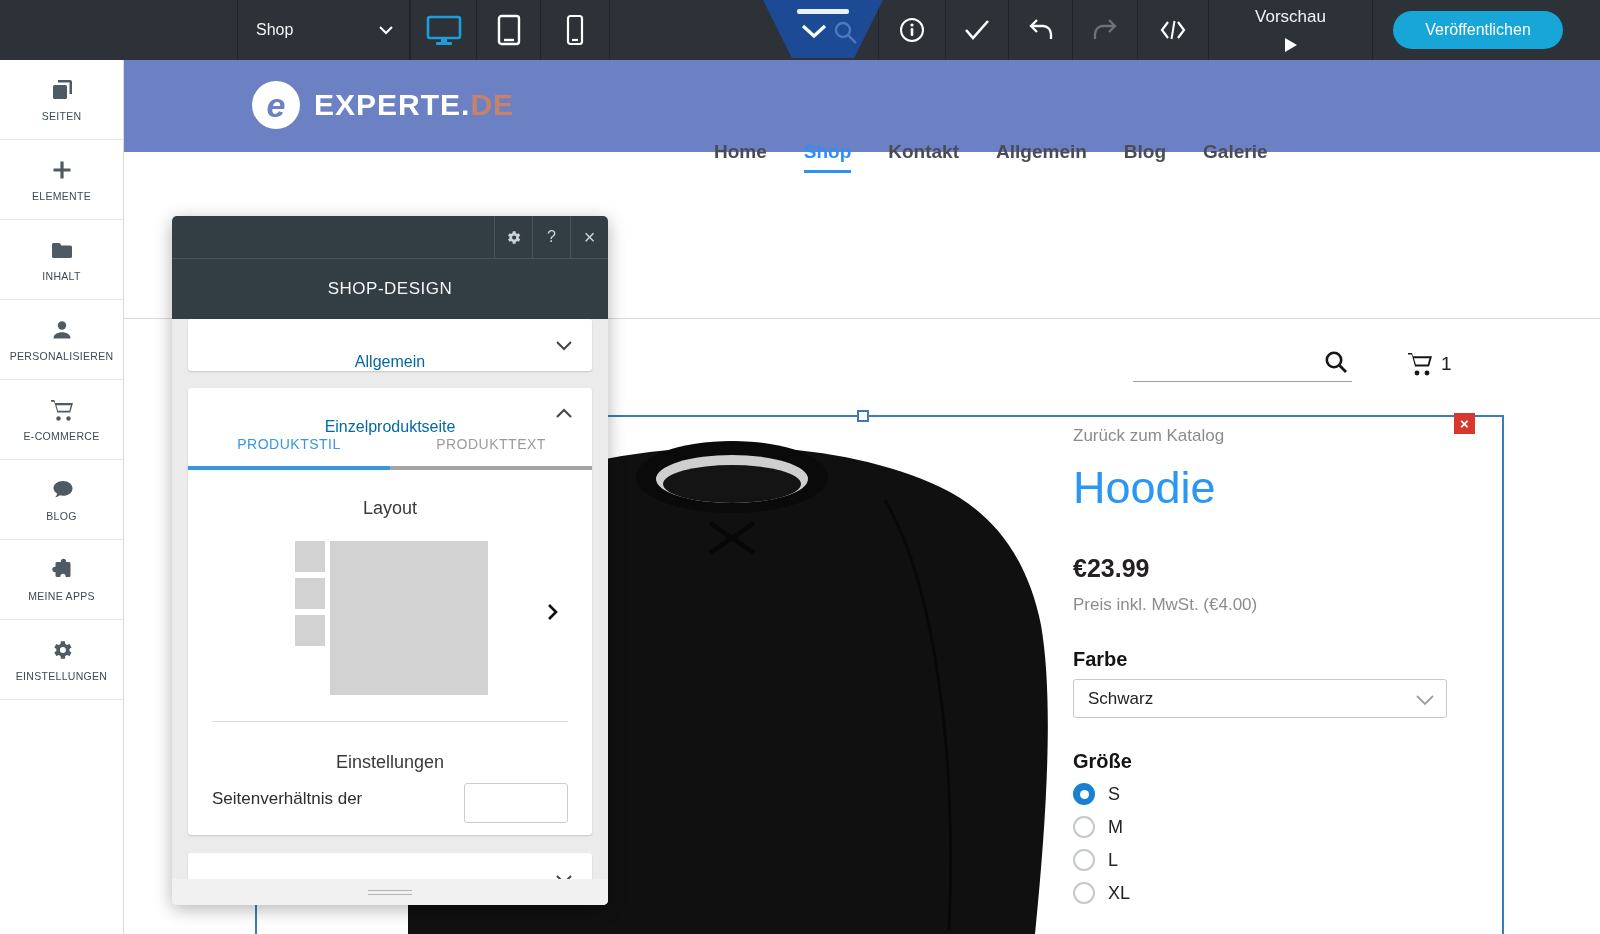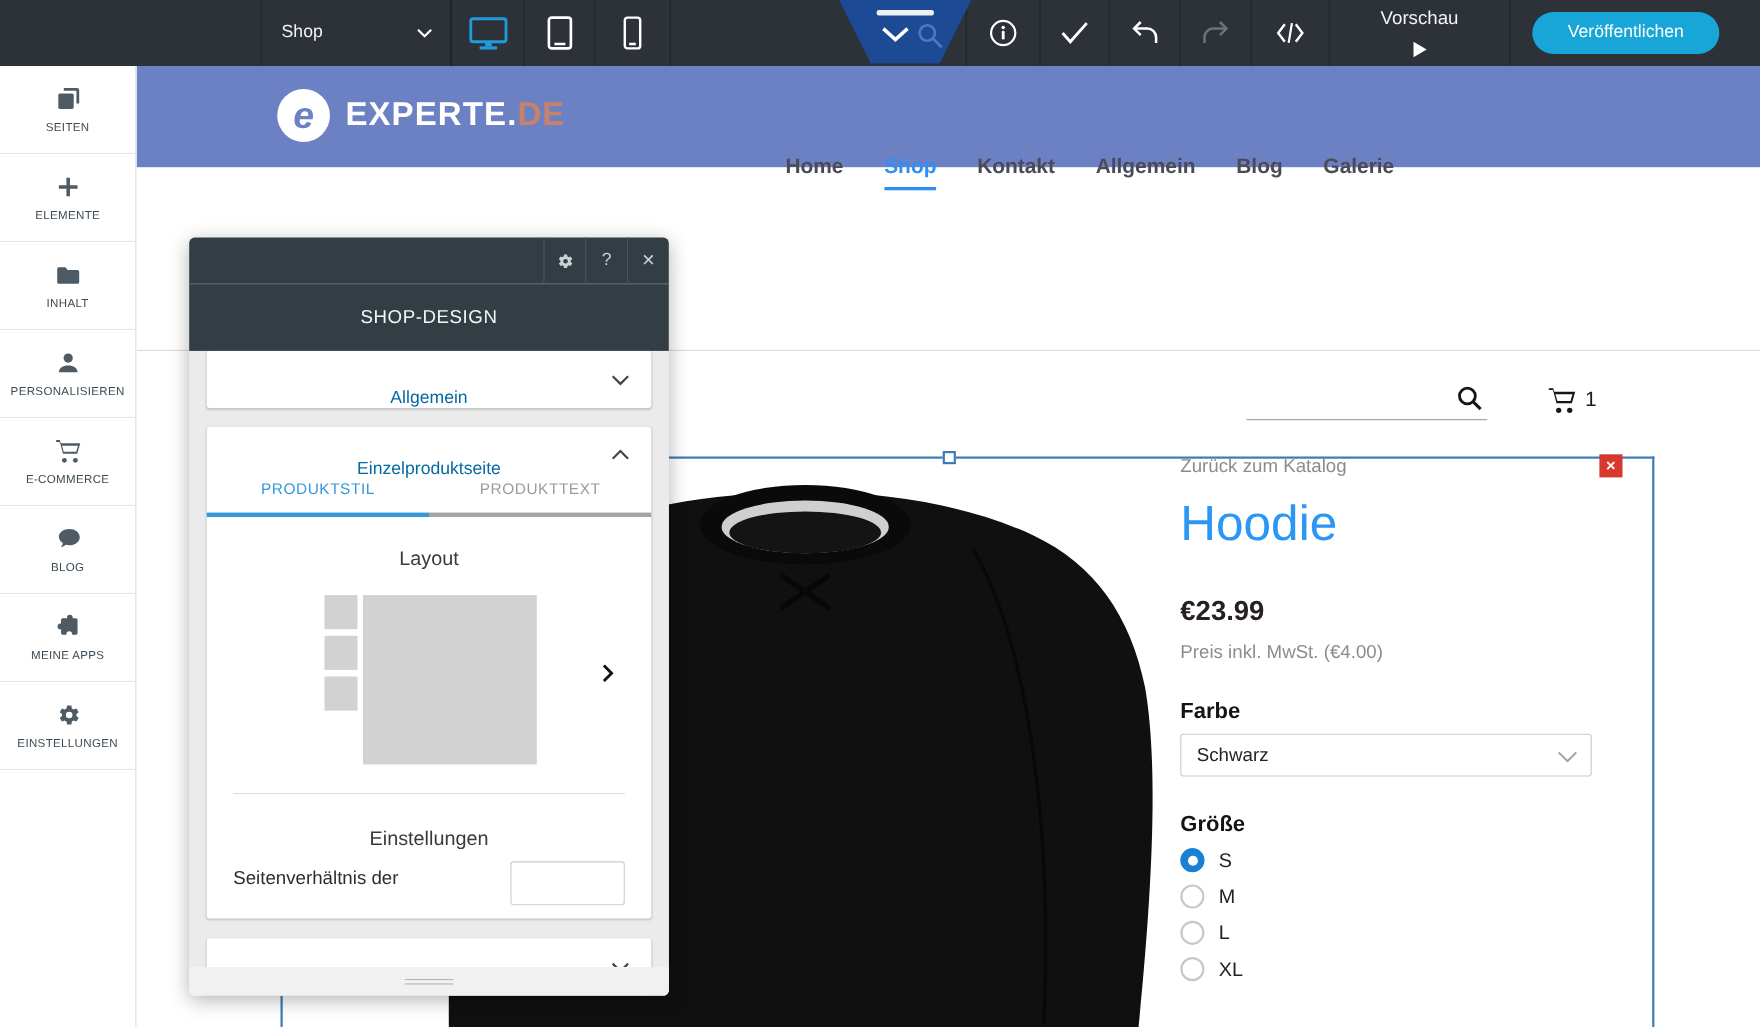--- a/index.html
+++ b/index.html
@@ -61,21 +61,21 @@
   
   .sel-frame { position:absolute; left:131px; top:355px; width:1249px; height:519px;
     border-top:2px solid var(--sel_border,#3d7ab8); border-left:2px solid var(--sel_border,#3d7ab8); border-right:2px solid var(--sel_border,#3d7ab8); z-index:6; }
   .sel-handle { position:absolute; left:600px; top:-7px; width:12px; height:12px; background:#fff; border:2px solid var(--sel_border,#3d7ab8); }
   .sel-delete { position:absolute; right:27px; top:-4px; width:21px; height:21px; background:var(--delete_red,#d6382e);
     color:#fff; font-size:15px; font-weight:bold; display:flex; align-items:center; justify-content:center; cursor:pointer; }
 
   .product-img { position:absolute; left:256px; top:365px; z-index:2; }
 
   
-  .pd { position:absolute; z-index:3; }
+  .pd { position:absolute; z-index:3;margin-top:12px; }
   .back-link { left:949px; top:354px; font-size:17px; color:#8c8c8c; cursor:pointer; }
   .prod-title { left:949px; top:390px; font-size:45px; color:var(--product_blue,#2a97f5); }
   .prod-price { left:949px; top:482px; font-size:25px; font-weight:600; color:#262023; }
   .prod-tax { left:949px; top:523px; font-size:17px; color:#8c8c8c; }
   .opt-label { font-size:20px; font-weight:bold; color:#141414; }
   .farbe-label { left:949px; top:576px; }
   .color-select { left:949px; top:607px; width:374px; height:39px; background:#fff; border:1px solid #c6c9cc; border-radius:3px;
     display:flex; align-items:center; padding:0 14px; font-size:17px; color:#222; cursor:pointer; }
   .color-select svg { position:absolute; right:12px; top:15px; }
   .groesse-label { left:949px; top:678px; }

